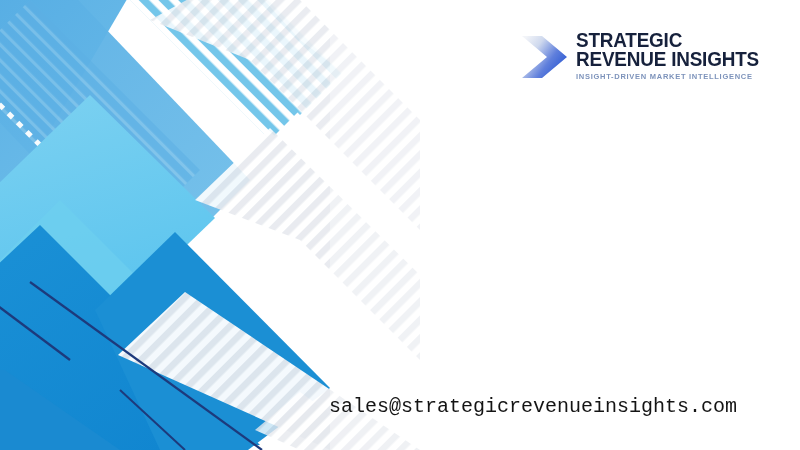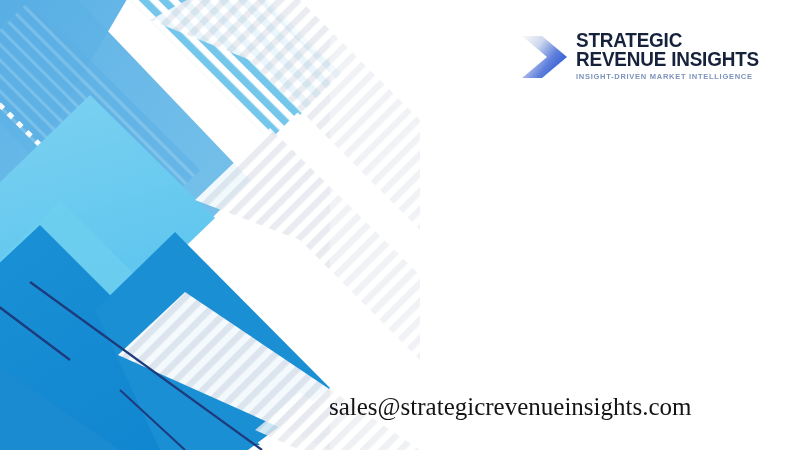--- a/index.html
+++ b/index.html
@@ -84,22 +84,22 @@
     font-family: "DejaVu Sans", sans-serif;
     font-size: 33px;
     line-height: 40px;
     color: #1a1a1a;
     white-space: nowrap;
   }
   .email {
     position: absolute;
     left: 329px;
     top: 391px;
-    font-family: Liberation Serif, serif;
-    font-size: 25px;
+    font-family: Liberation Mono, monospace;
+    font-size: 20px;
     line-height: 32px;
     color: #141414;
     white-space: nowrap;
   }
 </style>
 </head>
 <body>
 
 <div class="slide">
 

